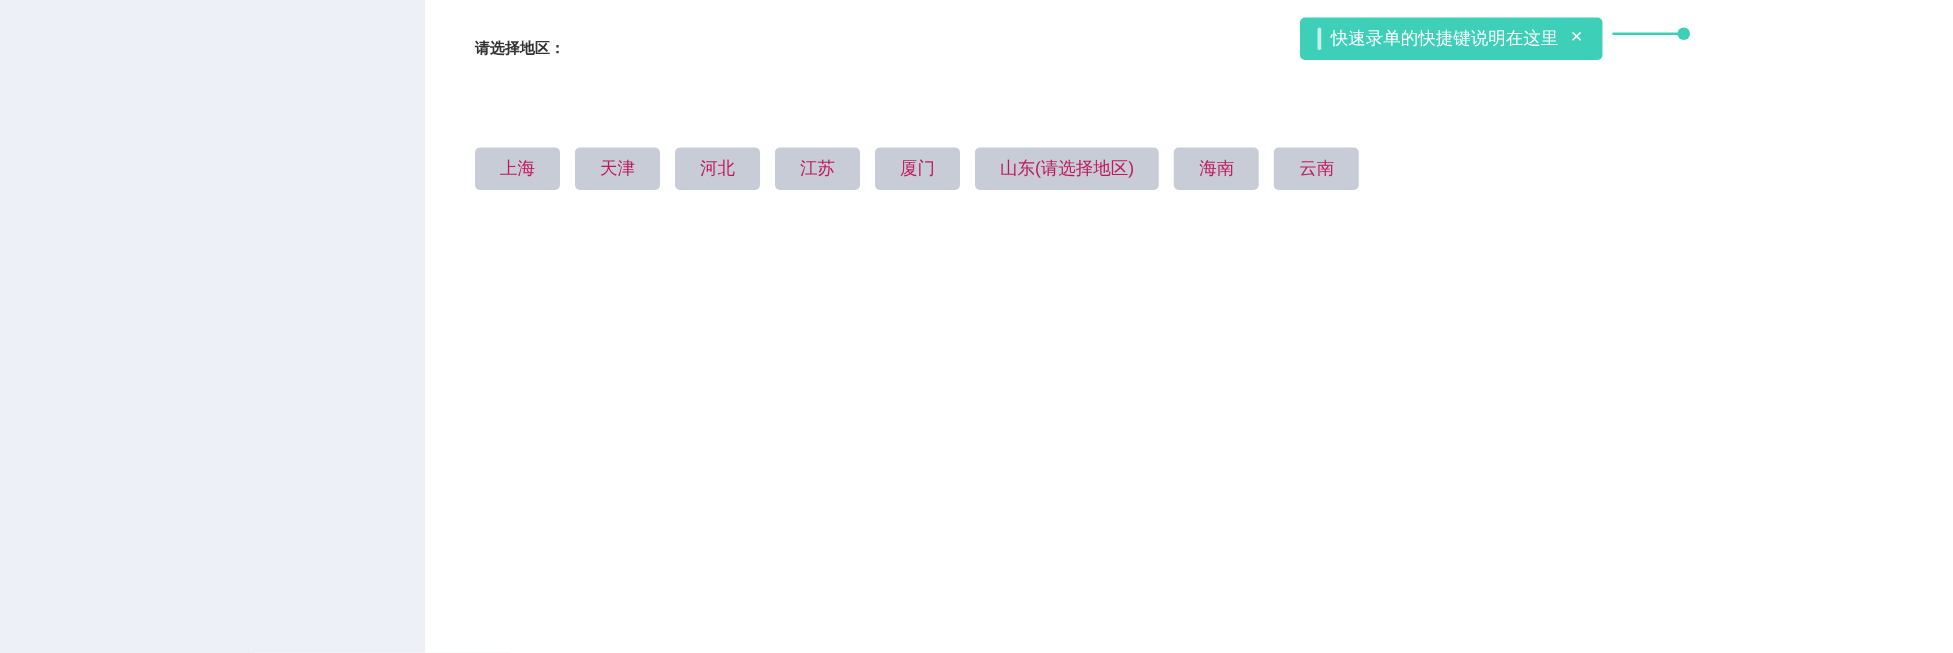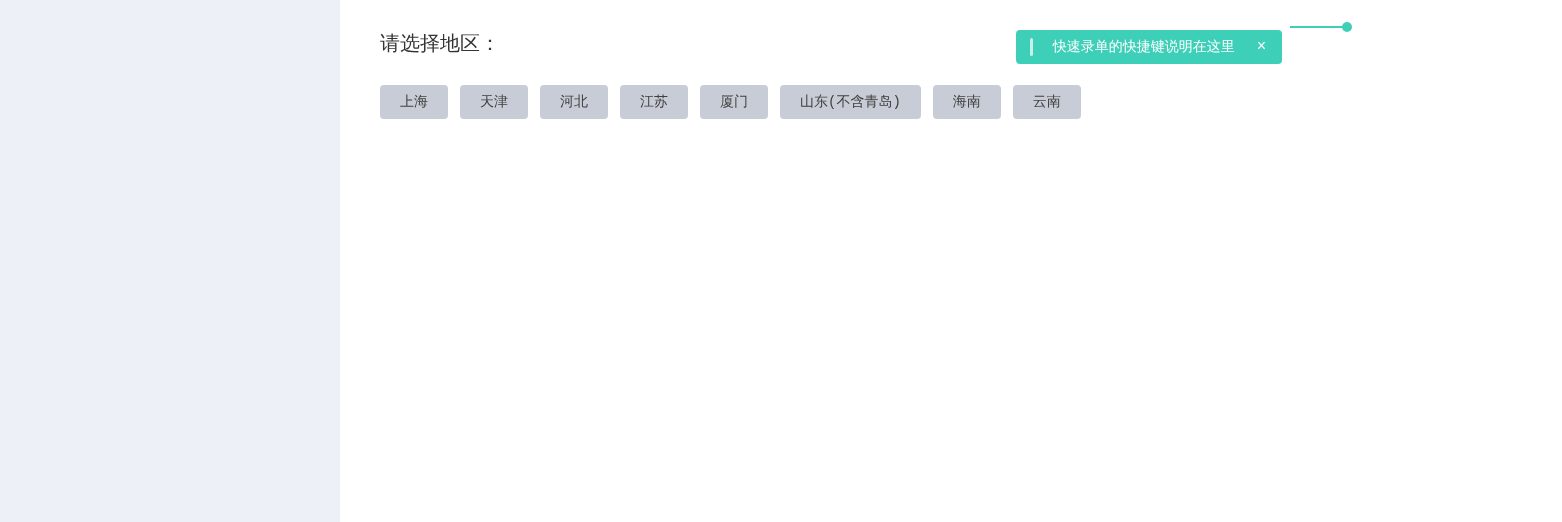--- a/index.html
+++ b/index.html
@@ -30,57 +30,58 @@
       position: absolute;
       left: 340px;
       top: 0;
       right: 0;
       bottom: 0;
       background: #ffffff;
       padding: 30px 40px;
     }
 
     .page-title {
-      font-size: 20px;
+      font-size: 12px;
       color: #333;
-      font-weight: normal;
+      font-weight: bold;
       margin-bottom: 28px;
     }
 
     .region-buttons {
       display: flex;
       flex-wrap: wrap;
       gap: 12px;
     }
 
     .region-btn {
       background: #c8ccd6;
-      color: #404040;
+      color: #be185d;
       border: none;
       border-radius: 4px;
       padding: 8px 20px;
       font-size: 14px;
       cursor: pointer;
-      font-family: Liberation Mono, monospace;
+      font-family: Liberation Sans, sans-serif;
       white-space: nowrap;
+      margin-top: 43px;
     }
 
     
     .tooltip-banner {
       position: absolute;
-      top: 30px;
+      top: 14px;
       right: 280px;
       background: #3ecfb8;
       color: #fff;
       font-size: 14px;
       padding: 8px 14px;
       border-radius: 4px;
       display: flex;
       align-items: flex-start;
-      gap: 20px;
+      gap: 8px;
       white-space: nowrap;
     }
 
     .tooltip-banner .bar {
       width: 3px;
       height: 18px;
       background: rgba(255,255,255,0.7);
       border-radius: 2px;
       flex-shrink: 0;
     }
@@ -122,21 +123,21 @@
 
 <div class="main-content">
   <div class="page-title">请选择地区：</div>
   <div class="region-buttons">
 
   <button class="region-btn">上海</button>
       <button class="region-btn">天津</button>
       <button class="region-btn">河北</button>
       <button class="region-btn">江苏</button>
       <button class="region-btn">厦门</button>
-      <button class="region-btn">山东(不含青岛)</button>
+      <button class="region-btn">山东(请选择地区)</button>
       <button class="region-btn">海南</button>
       <button class="region-btn">云南</button>
     </div>
 </div>
 
 <div class="tooltip-banner">
   <span class="bar"></span>
   <span>快速录单的快捷键说明在这里</span>
   <button class="close-btn">×</button>
 </div>

